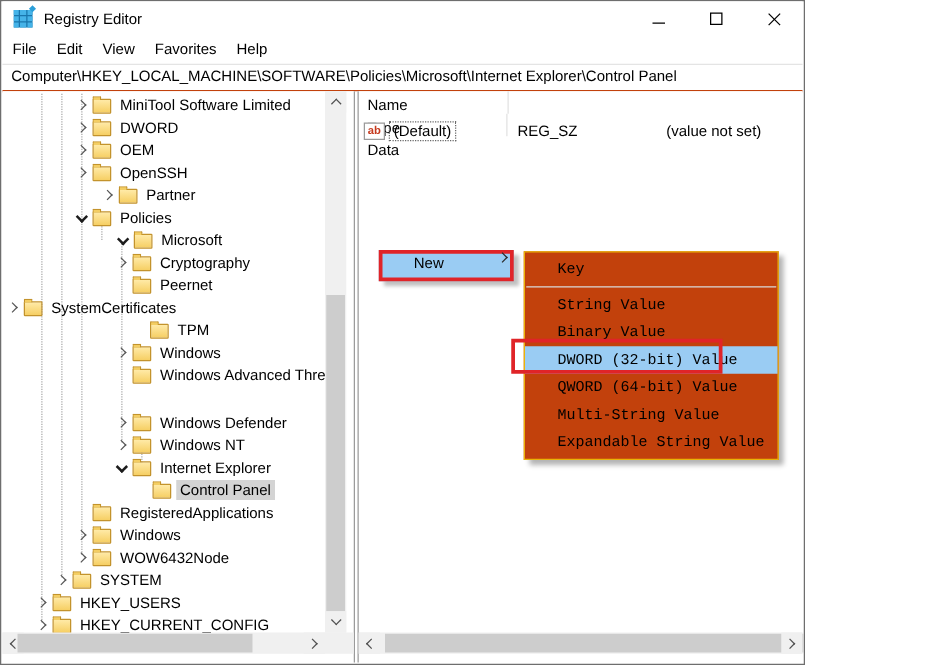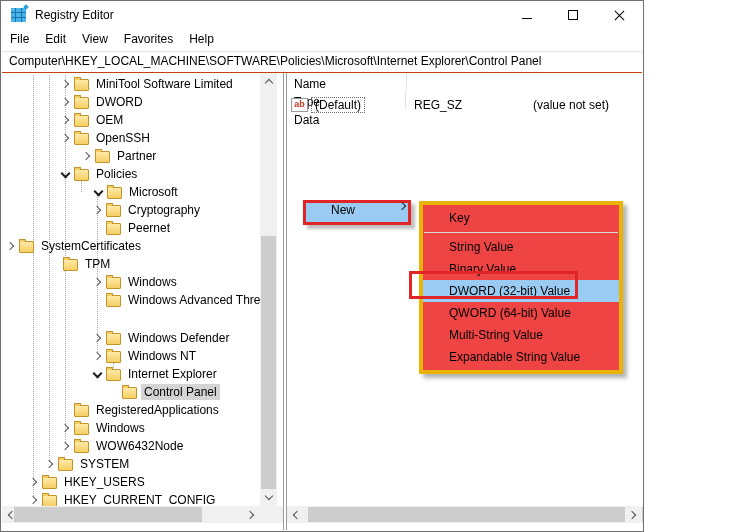--- a/index.html
+++ b/index.html
@@ -65,21 +65,21 @@
   .lv-row{display:flex;height:20px;align-items:center;}
   .cell-name{width:120px;display:flex;align-items:center;box-sizing:border-box;padding-left:4px;}
   .cell-type{width:119px;box-sizing:border-box;padding-left:7px;}
   .cell-data{flex:1;box-sizing:border-box;padding-left:7px;}
   .ab-icon{width:15px;height:12px;flex:none;border:1px solid #9a9a9a;background:#fff;color:#c63a1e;font-weight:bold;font-size:9px;line-height:11px;text-align:center;margin-right:3px;}
   .default-label{border:1px dotted #6a6a6a;padding:0 3px;line-height:14px;}
 
   
   .menu-new{position:absolute;left:302px;top:199px;width:108px;height:25px;box-sizing:border-box;border:3px solid var(--red,#e02428);background:var(--blue,#9accf3);display:flex;align-items:flex-start;box-shadow:4px 4px 3px rgba(0,0,0,.25);z-index:30;}
   .menu-new .nm-label{padding-left:25px;flex:1;}
-  .submenu{position:absolute;left:418px;top:200px;width:204px;box-sizing:border-box;border:4px solid #eab308;background:#ef4444;padding:2px 0;box-shadow:4px 4px 4px rgba(0,0,0,.3);z-index:25;}
+  .submenu{position:absolute;left:418px;top:200px;width:204px;box-sizing:border-box;border:1px solid #eab308;background:#c2410c;padding:2px 0;box-shadow:4px 4px 4px rgba(0,0,0,.3);z-index:25;font-family:Liberation Mono, monospace;}
   .sm-item{height:22px;line-height:22px;padding-left:26px;white-space:nowrap;}
   .sm-item.highlighted{background:var(--blue,#9accf3);}
   .sm-sep{height:7px;position:relative;}
   .sm-sep::after{content:"";position:absolute;left:1px;right:1px;top:3px;border-top:1px solid #d9d9d9;}
   .annot-dword{position:absolute;left:408px;top:270px;width:169px;height:28px;box-sizing:border-box;border:3px solid var(--red,#e02428);z-index:40;pointer-events:none;}
 </style>
 </head>
 <body>
 
 <div class="window">
@@ -191,21 +191,21 @@
     <span class="folder"></span>
     <span class="t-label">Peernet</span>
   </div>
           <div class="tree-row" style="">
     <span class="arrow collapsed">
               <i></i>
             </span>
     <span class="folder"></span>
     <span class="t-label">SystemCertificates</span>
   </div>
-          <div class="tree-row" style="padding-left: 44px;">
+          <div class="tree-row" style="padding-left: 101px;">
     <span class="arrow leaf"></span>
     <span class="folder"></span>
     <span class="t-label">TPM</span>
   </div>
           <div class="tree-row" style="padding-left: 87px;">
     <span class="arrow collapsed">
               <i></i>
             </span>
     <span class="folder"></span>
     <span class="t-label">Windows</span>

